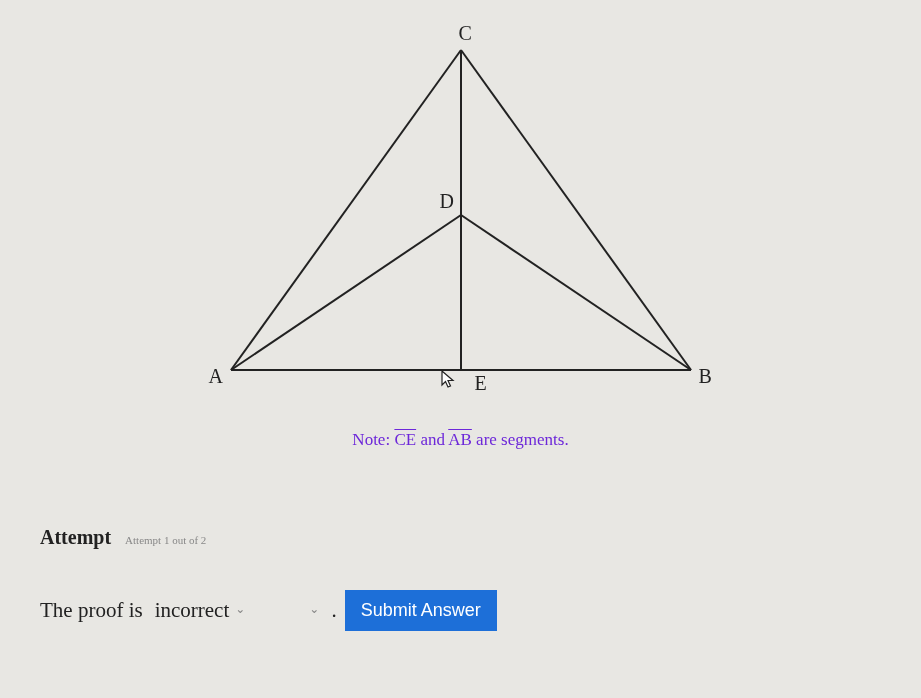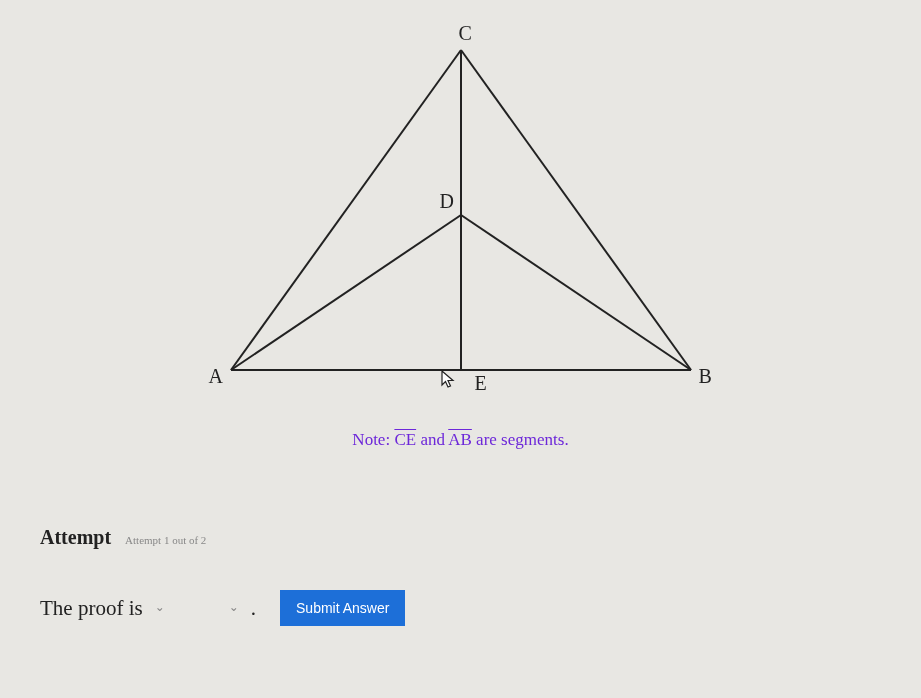--- a/index.html
+++ b/index.html
@@ -78,24 +78,24 @@
       display: inline-block;
       min-width: 40px;
       height: 24px;
       vertical-align: middle;
     }
     .submit-btn {
       background: #1d6fd8;
       color: #fff;
       border: none;
       padding: 10px 16px;
-      font-size: 14px;
+      font-size: 18px;
       font-family: Arial, sans-serif;
       cursor: pointer;
-      margin-left: 16px;
+      margin-left: 0;
     }
   </style>
 </head>
 <body>
 
 <div class="diagram-container">
   <div class="diagram">
     <svg width="520" height="380" viewBox="0 0 520 380">
 
       <line x1="30" y1="350" x2="490" y2="350" stroke="#222" stroke-width="2"></line>
@@ -125,20 +125,21 @@
 </div>
 
 <div class="answer-header">
   <span class="answer-label">Attempt</span>
   <span class="attempt-text">Attempt 1 out of 2</span>
 </div>
 
 <div class="sentence">
   <span>The proof is</span>
   <span class="dropdown">
+    <span>incorrect</span>
     <span class="chev">⌄</span>
   </span>
   <span class="blank-input"></span>
   <span class="dropdown">
     <span class="chev">⌄</span>
   </span>
   <span>.</span>
   <button class="submit-btn">Submit Answer</button>
 </div>
 

